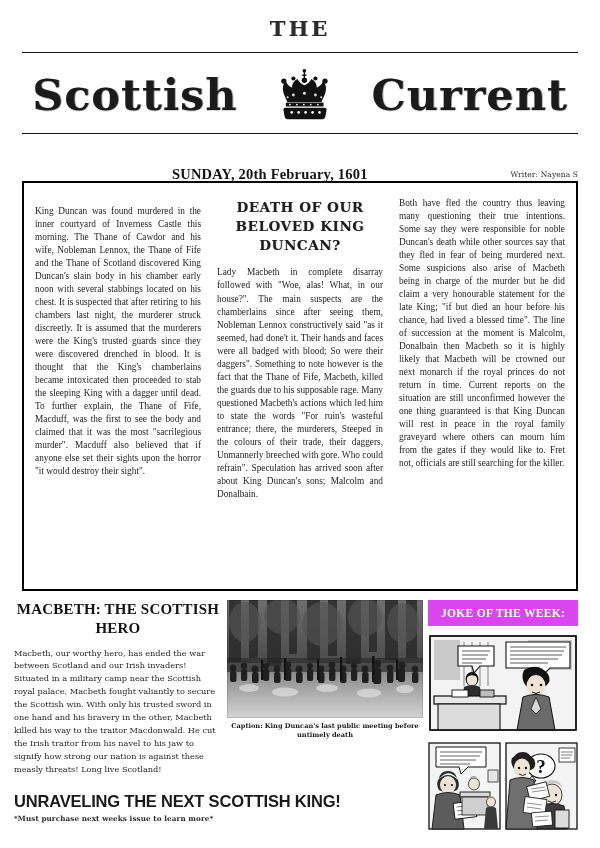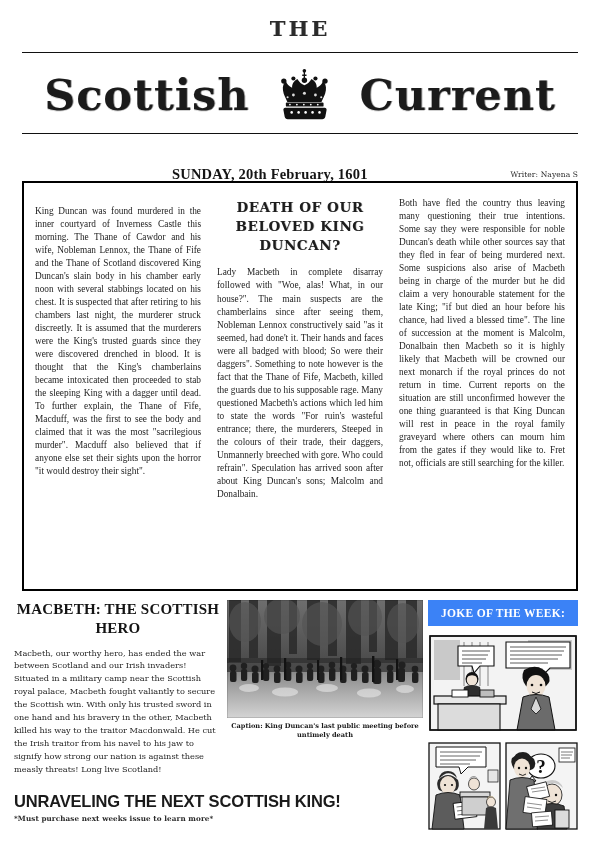--- a/index.html
+++ b/index.html
@@ -33,21 +33,21 @@
     text-shadow: 0.6px 0 0 rgba(0,0,0,0.30), -0.6px 0 0 rgba(255,255,255,0.9);
   }
   .rule-top {
     border-top: 1.6px solid #111;
     margin: 0 0 0 0;
   }
   .title-row {
     display: flex;
     align-items: center;
     justify-content: center;
-    gap: 26px;
+    gap: 38px;
     padding: 14px 0 10px 0;
   }
   .title-word {
     font-family: "DejaVu Serif", serif;
     font-weight: bold;
     font-size: 43px;
     line-height: 1;
     color: #1b1b1b;
     letter-spacing: 1px;
     text-shadow: 1px 0 0 rgba(0,0,0,0.35), -1px 0 0 rgba(255,255,255,0.85),
@@ -185,21 +185,21 @@
     font-size: 6.6px;
     font-weight: bold;
     text-align: center;
     line-height: 1.42;
     color: #1b1b1b;
     margin-top: 4px;
   }
 
   
   .joke-header {
-    background: #3b82f6;
+    background: #d946ef;
     color: #ffffff;
     font-family: "Liberation Serif", serif;
     font-weight: bold;
     font-size: 11.5px;
     letter-spacing: 0.3px;
     text-align: center;
     padding: 7px 0 7px 0;
     width: 150px;
     box-sizing: border-box;
   }

